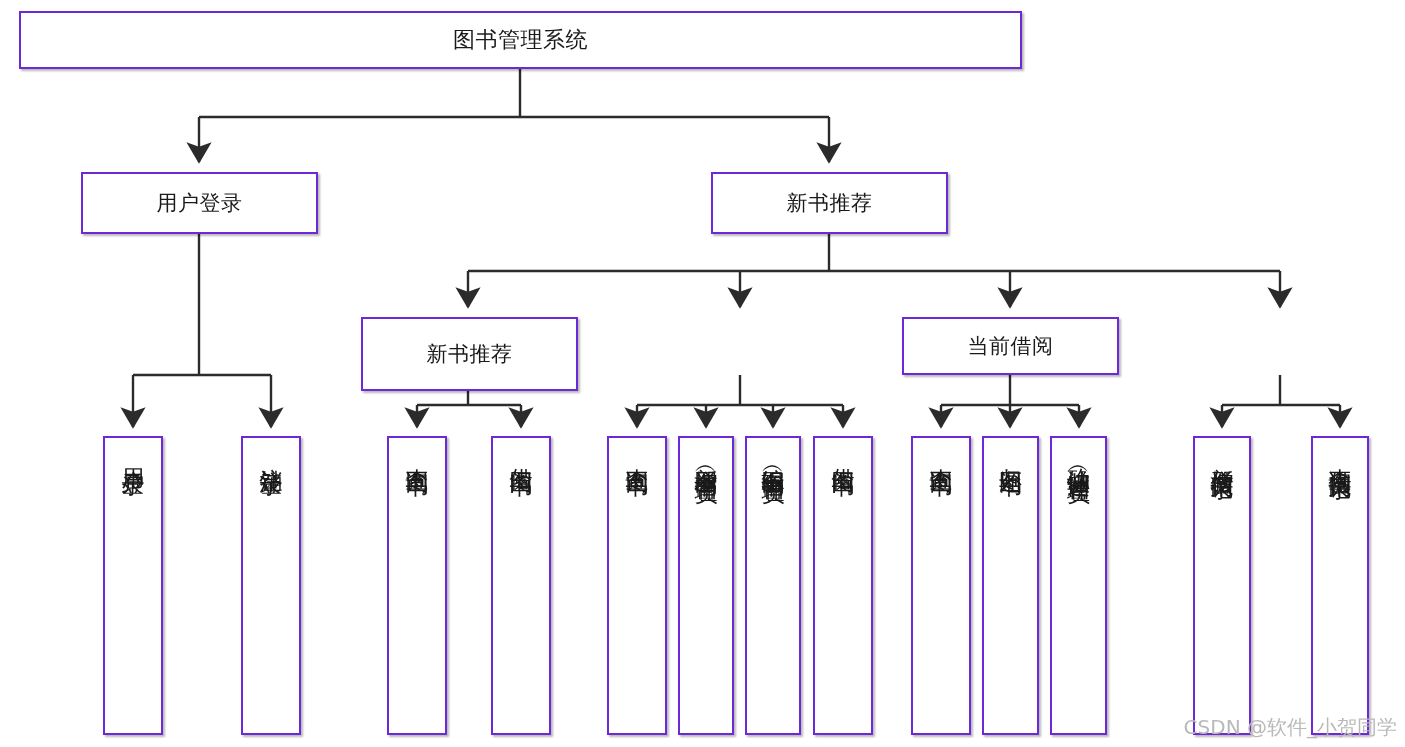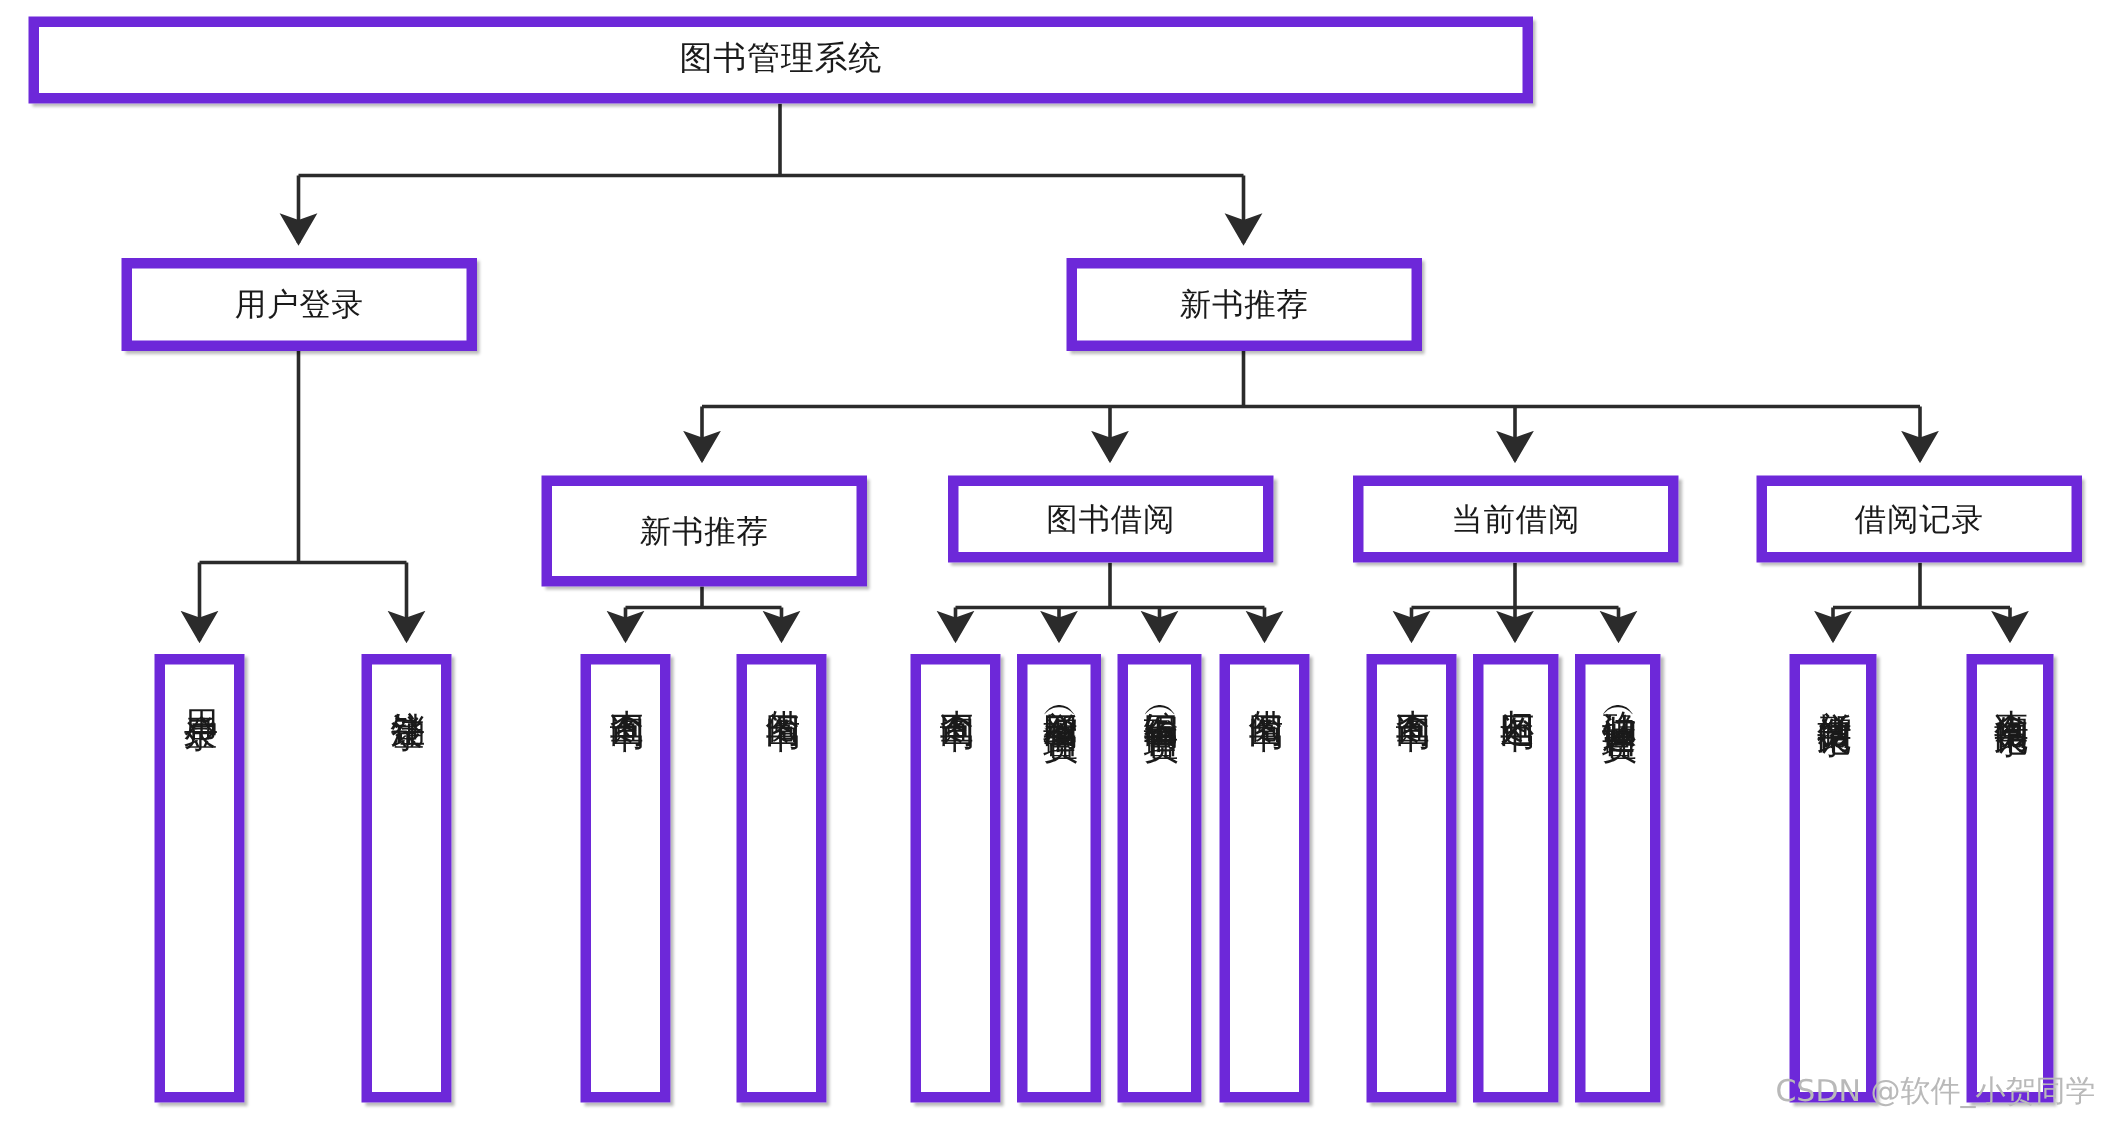--- a/index.html
+++ b/index.html
@@ -23,21 +23,21 @@
     position: absolute;
     left: 0;
     top: 0;
     width: 1405px;
     height: 747px;
   }
   .node {
     position: absolute;
     box-sizing: border-box;
     background: #ffffff;
-    border: 7px solid #6d28d9;
+    border: 2px solid #6d28d9;
     box-shadow: 2px 2px 2px rgba(0,0,0,0.28);
     display: flex;
     align-items: center;
     justify-content: center;
     color: #1a1a1a;
   }
   .node .label {
     display: block;
     text-align: center;
     line-height: 1.18;
@@ -136,28 +136,22 @@
   <div class="node horizontal" style="left:81px; top:172px; width:237px; height:62px;">
     <span class="label">用户登录</span>
   </div>
   <div class="node horizontal" style="left:711px; top:172px; width:237px; height:62px;">
     <span class="label">新书推荐</span>
   </div>
 
   <div class="node horizontal" style="left:361px; top:317px; width:217px; height:74px;">
     <span class="label">新书推荐</span>
   </div>
-  <div class="node horizontal" style="left:632px; top:317px; width:217px; height:58px;">
-    <span class="label">图书借阅</span>
-  </div>
   <div class="node horizontal" style="left:902px; top:317px; width:217px; height:58px;">
     <span class="label">当前借阅</span>
-  </div>
-  <div class="node horizontal" style="left:1171px; top:317px; width:217px; height:58px;">
-    <span class="label">借阅记录</span>
   </div>
 
   <div class="node vertical" style="left:103px; top:436px; width:60px; height:299px;">
     <span class="label">用户登录</span>
   </div>
   <div class="node vertical" style="left:241px; top:436px; width:60px; height:299px;">
     <span class="label">注销登录</span>
   </div>
 
   <div class="node vertical" style="left:387px; top:436px; width:60px; height:299px;">

